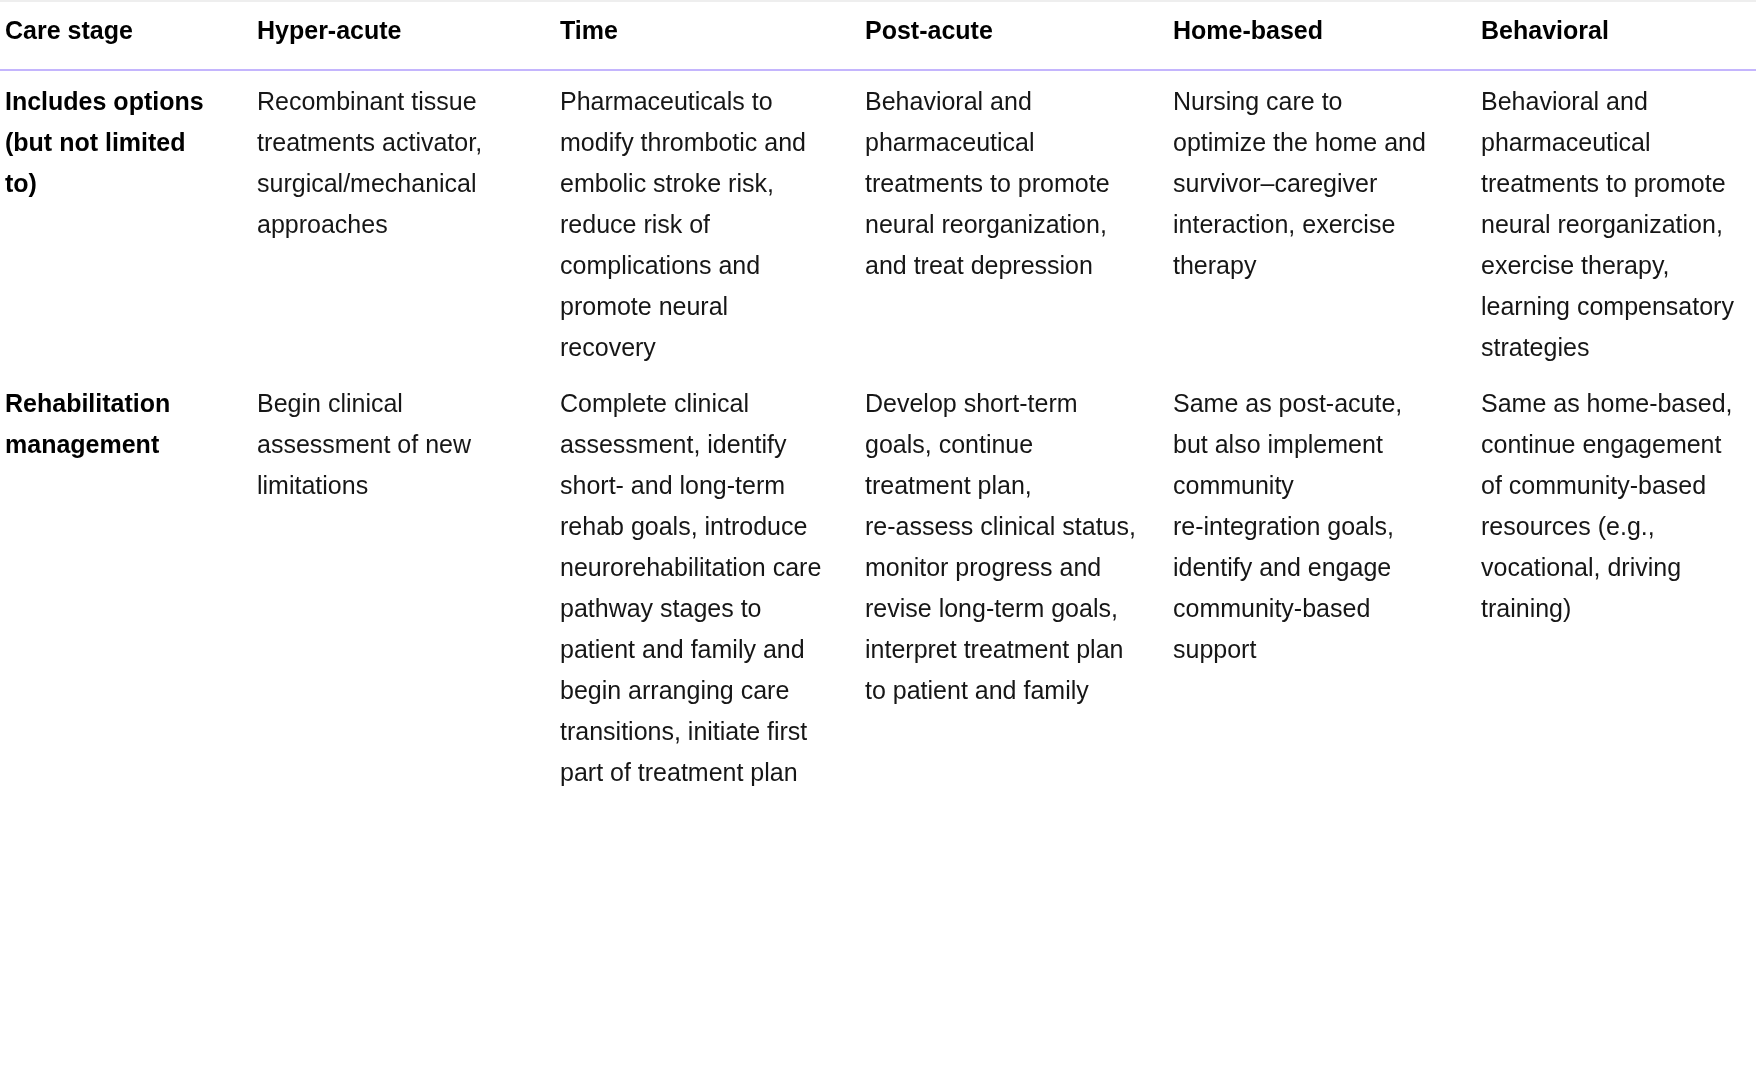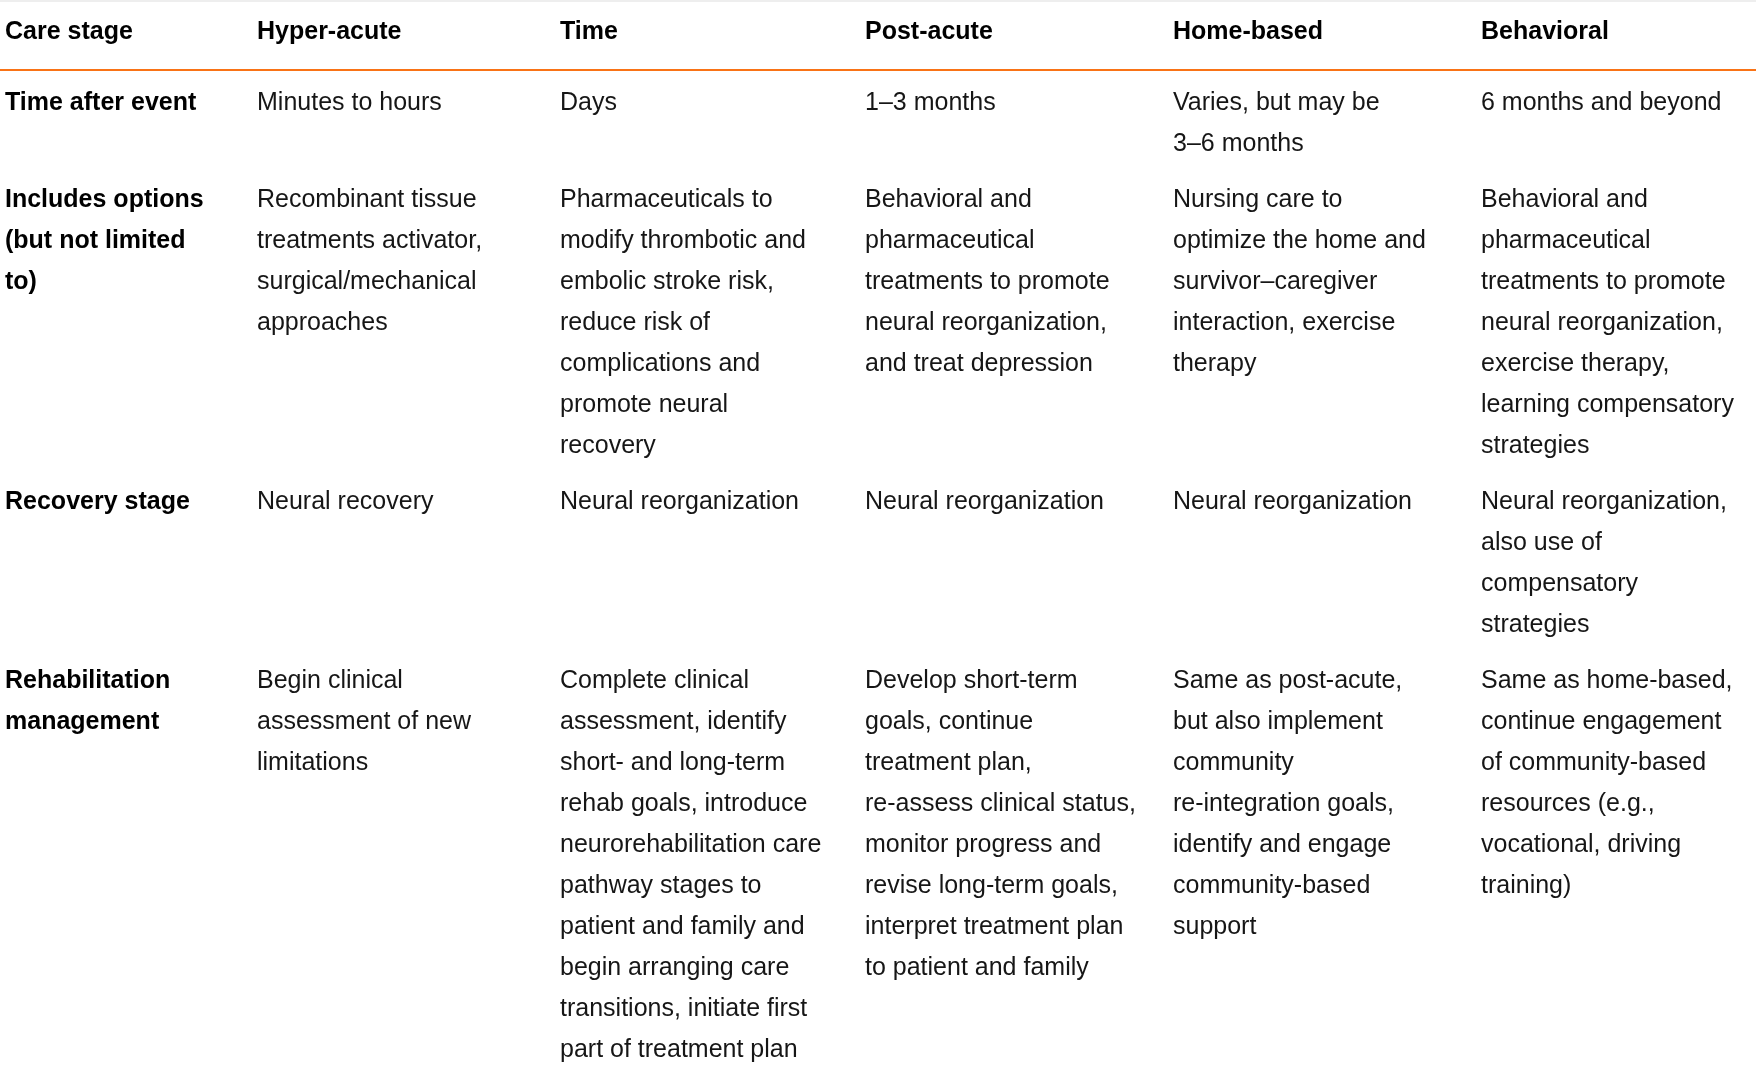--- a/index.html
+++ b/index.html
@@ -14,21 +14,21 @@
     font-family: "Liberation Sans", sans-serif;
     color: #161616;
   }
   table.care-table {
     border-collapse: collapse;
     table-layout: fixed;
     width: 1756px;
     border-top: 2px solid #eeeeee;
   }
   table.care-table thead tr {
-    border-bottom: 2px solid #f97316;
+    border-bottom: 2px solid #c4b5fd;
   }
   th, td {
     text-align: left;
     vertical-align: top;
     font-size: 25px;
     line-height: 41px;
     white-space: pre;        
     overflow: visible;
     padding: 0;
   }
@@ -65,29 +65,20 @@
       <th>Care stage</th>
       <th>Hyper-acute</th>
       <th>Time</th>
       <th>Post-acute</th>
       <th>Home-based</th>
       <th>Behavioral</th>
     </tr>
   </thead>
   <tbody>
     <tr>
-      <th>Time after event</th>
-      <td>Minutes to hours</td>
-      <td>Days</td>
-      <td>1–3 months</td>
-      <td>Varies, but may be
-3–6 months</td>
-      <td>6 months and beyond</td>
-    </tr>
-    <tr>
       <th>Includes options
 (but not limited
 to)</th>
       <td>Recombinant tissue
 treatments activator,
 surgical/mechanical
 approaches</td>
       <td>Pharmaceuticals to
 modify thrombotic and
 embolic stroke risk,
@@ -104,31 +95,20 @@
 optimize the home and
 survivor–caregiver
 interaction, exercise
 therapy</td>
       <td>Behavioral and
 pharmaceutical
 treatments to promote
 neural reorganization,
 exercise therapy,
 learning compensatory
-strategies</td>
-    </tr>
-    <tr>
-      <th>Recovery stage</th>
-      <td>Neural recovery</td>
-      <td>Neural reorganization</td>
-      <td>Neural reorganization</td>
-      <td>Neural reorganization</td>
-      <td>Neural reorganization,
-also use of
-compensatory
 strategies</td>
     </tr>
     <tr>
       <th>Rehabilitation
 management</th>
       <td>Begin clinical
 assessment of new
 limitations</td>
       <td>Complete clinical
 assessment, identify

